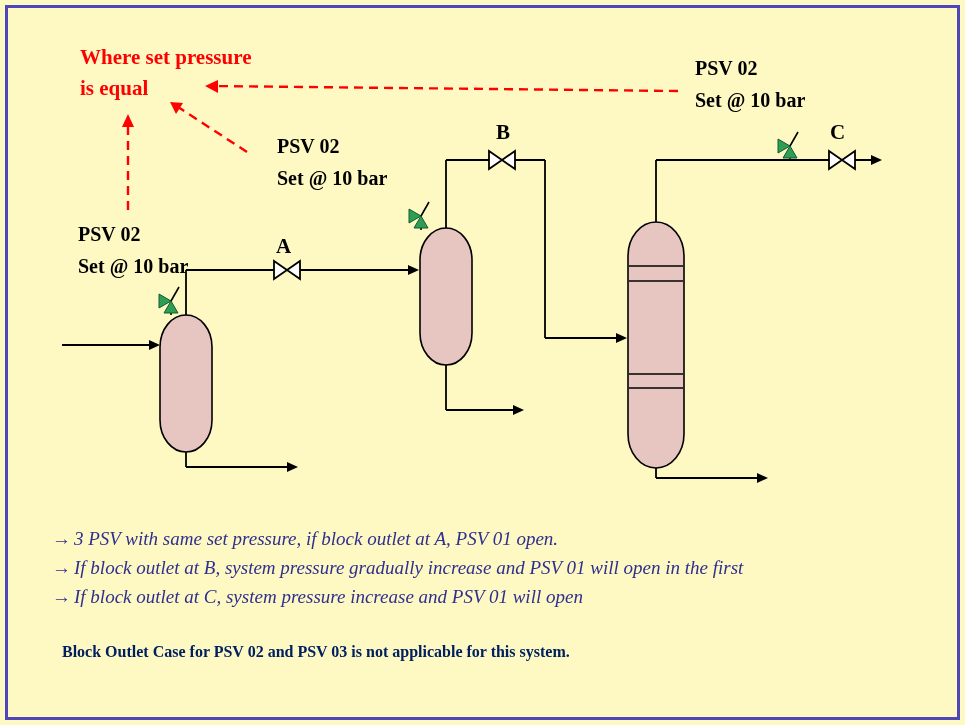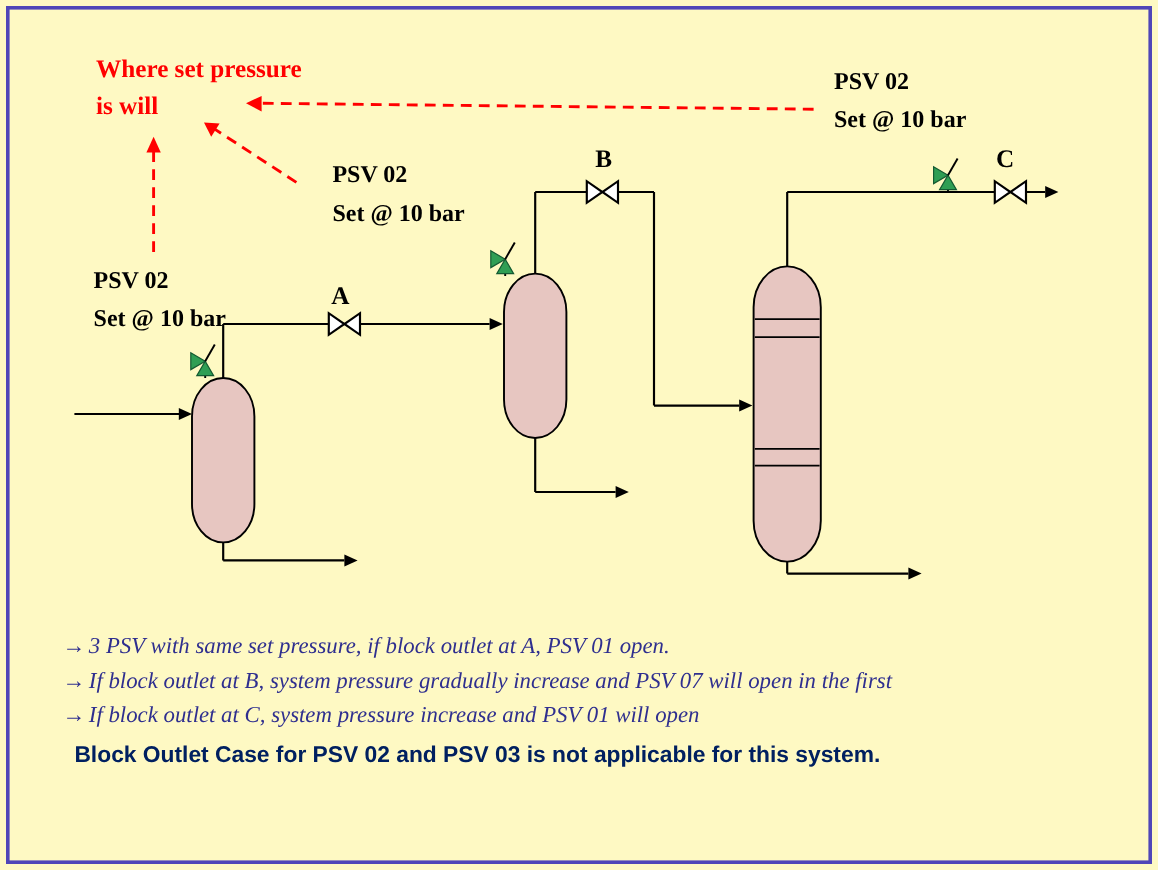--- a/index.html
+++ b/index.html
@@ -18,22 +18,22 @@
   .tray{stroke:var(--ink,#000);stroke-width:1.5;}
   .valve{fill:#ffffff;stroke:var(--ink,#000);stroke-width:1.8;}
   .psv-body{fill:var(--psv-green,#2F9E54);stroke:var(--psv-green-dark,#145A32);stroke-width:1;}
   .psv-stem{stroke:var(--ink,#000);stroke-width:1.6;fill:none;}
   .red-arrow{stroke:var(--red-accent,#FF0000);stroke-width:2.4;fill:none;stroke-dasharray:9 6;}
   .red-arrowhead{fill:var(--red-accent,#FF0000);stroke:none;}
   .notes{position:absolute;left:52px;top:524px;color:var(--note-blue,#2F2F8F);
          font-style:italic;font-size:19px;line-height:29px;}
   .note-line{white-space:nowrap;}
   .bullet{font-style:normal;font-weight:bold;margin-right:3px;}
-  .footer{position:absolute;left:62px;top:619px;color:var(--footer-navy,#002060);
-         font-family:Liberation Sans, sans-serif;font-weight:bold;font-size:19px;white-space:nowrap;}
+  .footer{position:absolute;left:62px;top:643px;color:var(--footer-navy,#002060);
+         font-family:Liberation Serif, serif;font-weight:bold;font-size:16px;white-space:nowrap;}
 </style>
 </head>
 <body>
 
 <div class="frame">
 
   <svg class="diagram" width="965" height="725" viewBox="0 0 965 725">
     <defs>
       <g id="psv-proto">
         <line x1="15" y1="34" x2="15" y2="22" class="psv-stem"></line>
@@ -102,21 +102,21 @@
       <polygon class="red-arrowhead" points="170,102 183,103 176,114"></polygon>
     </g>
     <g>
       <path class="red-arrow" d="M128,210 L128,124"></path>
       <polygon class="red-arrowhead" points="128,114 122,127 134,127"></polygon>
     </g>
   </svg>
 
   <div class="abs callout-text" style="left:80px;top:42px">
     <div>Where set pressure</div>
-    <div>is will</div>
+    <div>is equal</div>
   </div>
 
   <div class="abs equip-label" style="left:78px;top:218px">
     <div>PSV 02</div>
     <div>Set @ 10 bar</div>
   </div>
 
   <div class="abs equip-label" style="left:277px;top:130px">
     <div>PSV 02</div>
     <div>Set @ 10 bar</div>
@@ -126,20 +126,20 @@
     <div>PSV 02</div>
     <div>Set @ 10 bar</div>
   </div>
 
   <div class="abs valve-letter" style="left:276px;top:234px">A</div>
   <div class="abs valve-letter" style="left:496px;top:120px">B</div>
   <div class="abs valve-letter" style="left:830px;top:120px">C</div>
 
   <div class="notes">
     <div class="note-line"><span class="bullet">→</span><span>3 PSV with same set pressure, if block outlet at A, PSV 01 open.</span></div>
-    <div class="note-line"><span class="bullet">→</span><span>If block outlet at B, system pressure gradually increase and PSV 07 will open in the first</span></div>
+    <div class="note-line"><span class="bullet">→</span><span>If block outlet at B, system pressure gradually increase and PSV 01 will open in the first</span></div>
     <div class="note-line"><span class="bullet">→</span><span>If block outlet at C, system pressure increase and PSV 01 will open</span></div>
   </div>
 
   <div class="footer">Block Outlet Case for PSV 02 and PSV 03 is not applicable for this system.</div>
 
   <div class="border-rect"></div>
 </div>
 
 </body></html>

